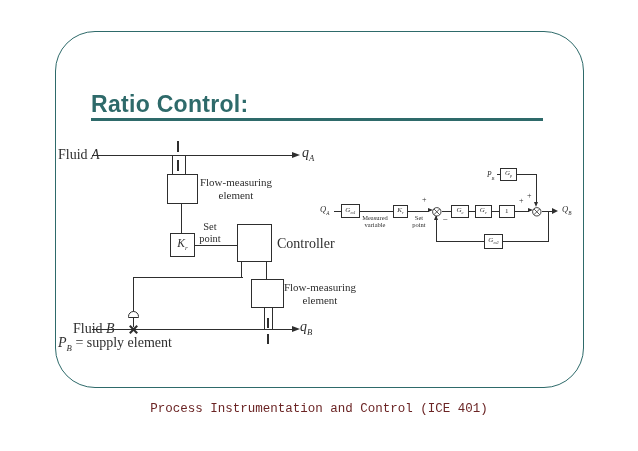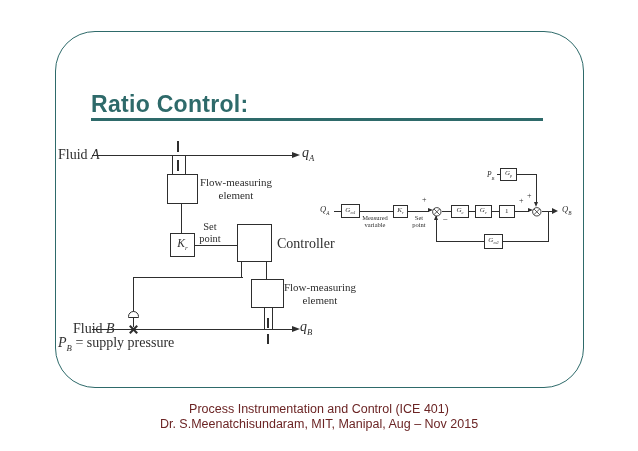--- a/index.html
+++ b/index.html
@@ -28,21 +28,21 @@
   .arr-r-sm{position:absolute;width:0;height:0;border-top:2.6px solid transparent;
          border-bottom:2.6px solid transparent;border-left:5px solid #2e2e2e;}
   .arr-d-sm{position:absolute;width:0;height:0;border-left:2.6px solid transparent;
          border-right:2.6px solid transparent;border-top:5px solid #2e2e2e;}
   .arr-u-sm{position:absolute;width:0;height:0;border-left:2.6px solid transparent;
          border-right:2.6px solid transparent;border-bottom:5px solid #2e2e2e;}
   .dome{position:absolute;left:127.5px;top:311px;width:11px;height:6.5px;box-sizing:border-box;
         border:1.3px solid #2e2e2e;border-radius:6px 6px 0 0;background:#fff;}
   .sumwrap{position:absolute;z-index:3;line-height:0;}
   .footer{position:absolute;left:0;width:638px;text-align:center;color:#6b2424;
-          font-size:12.5px;line-height:14px;font-family:Liberation Sans, sans-serif;}
+          font-size:12.5px;line-height:14px;font-family:Liberation Mono, monospace;}
 </style>
 </head>
 <body>
 
 <div id="page">
 
   <div class="frame"></div>
   <div class="title">Ratio Control:</div>
   <div class="rule"></div>
 
@@ -85,21 +85,21 @@
   <div class="lbl2" style="left:281px;top:281px;width:78px"><span>Flow-measuring</span><br><span>element</span></div>
   <div class="ln" style="left:264px;top:308px;width:1.4px;height:22px"></div>
   <div class="ln" style="left:271.5px;top:308px;width:1.4px;height:22px"></div>
   <div class="ln" style="left:267.3px;top:318px;width:1.4px;height:10px"></div>
   <div class="ln" style="left:267.3px;top:333.5px;width:1.4px;height:10px"></div>
 
   <span class="lbl" style="left:73px;top:321.5px"><span>Fluid</span> <i>B</i></span>
   <div class="ln" style="left:92px;top:329px;width:201px;height:1.4px"></div>
   <div class="arr-r" style="left:292px;top:326px"></div>
   <span class="lbl" style="left:300px;top:320px"><i>q</i><sub><i>B</i></sub></span>
-  <span class="lbl" style="left:58px;top:335.5px"><i>P</i><sub><i>B</i></sub> <span>= supply pressure</span></span>
+  <span class="lbl" style="left:58px;top:335.5px"><i>P</i><sub><i>B</i></sub> <span>= supply element</span></span>
 
   <span class="slbl" style="left:320px;top:204.5px"><i>Q</i><sub><i>A</i></sub></span>
   <div class="ln" style="left:334px;top:210.6px;width:7px;height:1px"></div>
   <div class="box-sm" style="left:341px;top:204px;width:19px;height:14px">
       <span><i>G</i><sub><i>m1</i></sub></span>
     </div>
   <div class="ln" style="left:360px;top:210.6px;width:33px;height:1px"></div>
   <div class="slbl2" style="left:356px;top:213.5px;width:38px"><span>Measured</span><br><span>variable</span></div>
   <div class="box-sm" style="left:393px;top:204.5px;width:15px;height:13px">
       <span><i>K</i><sub><i>r</i></sub></span>
@@ -150,15 +150,14 @@
 
   <div class="ln" style="left:548px;top:211.3px;width:1px;height:30px"></div>
   <div class="ln" style="left:436px;top:240.6px;width:113px;height:1px"></div>
   <div class="box-sm" style="left:484px;top:233.5px;width:19px;height:15px">
       <span><i>G</i><sub><i>m2</i></sub></span>
     </div>
   <div class="ln" style="left:436px;top:216px;width:1px;height:25px"></div>
   <div class="arr-u-sm" style="left:433.9px;top:215.2px"></div>
 
   <div class="footer" style="top:402px">Process Instrumentation and Control (ICE 401)</div>
-  <div class="footer" style="top:416.5px">Dr. S.Meenatchisundaram, MIT, Manipal, Aug – Nov 2015</div>
 
 </div>
 
 </body></html>

